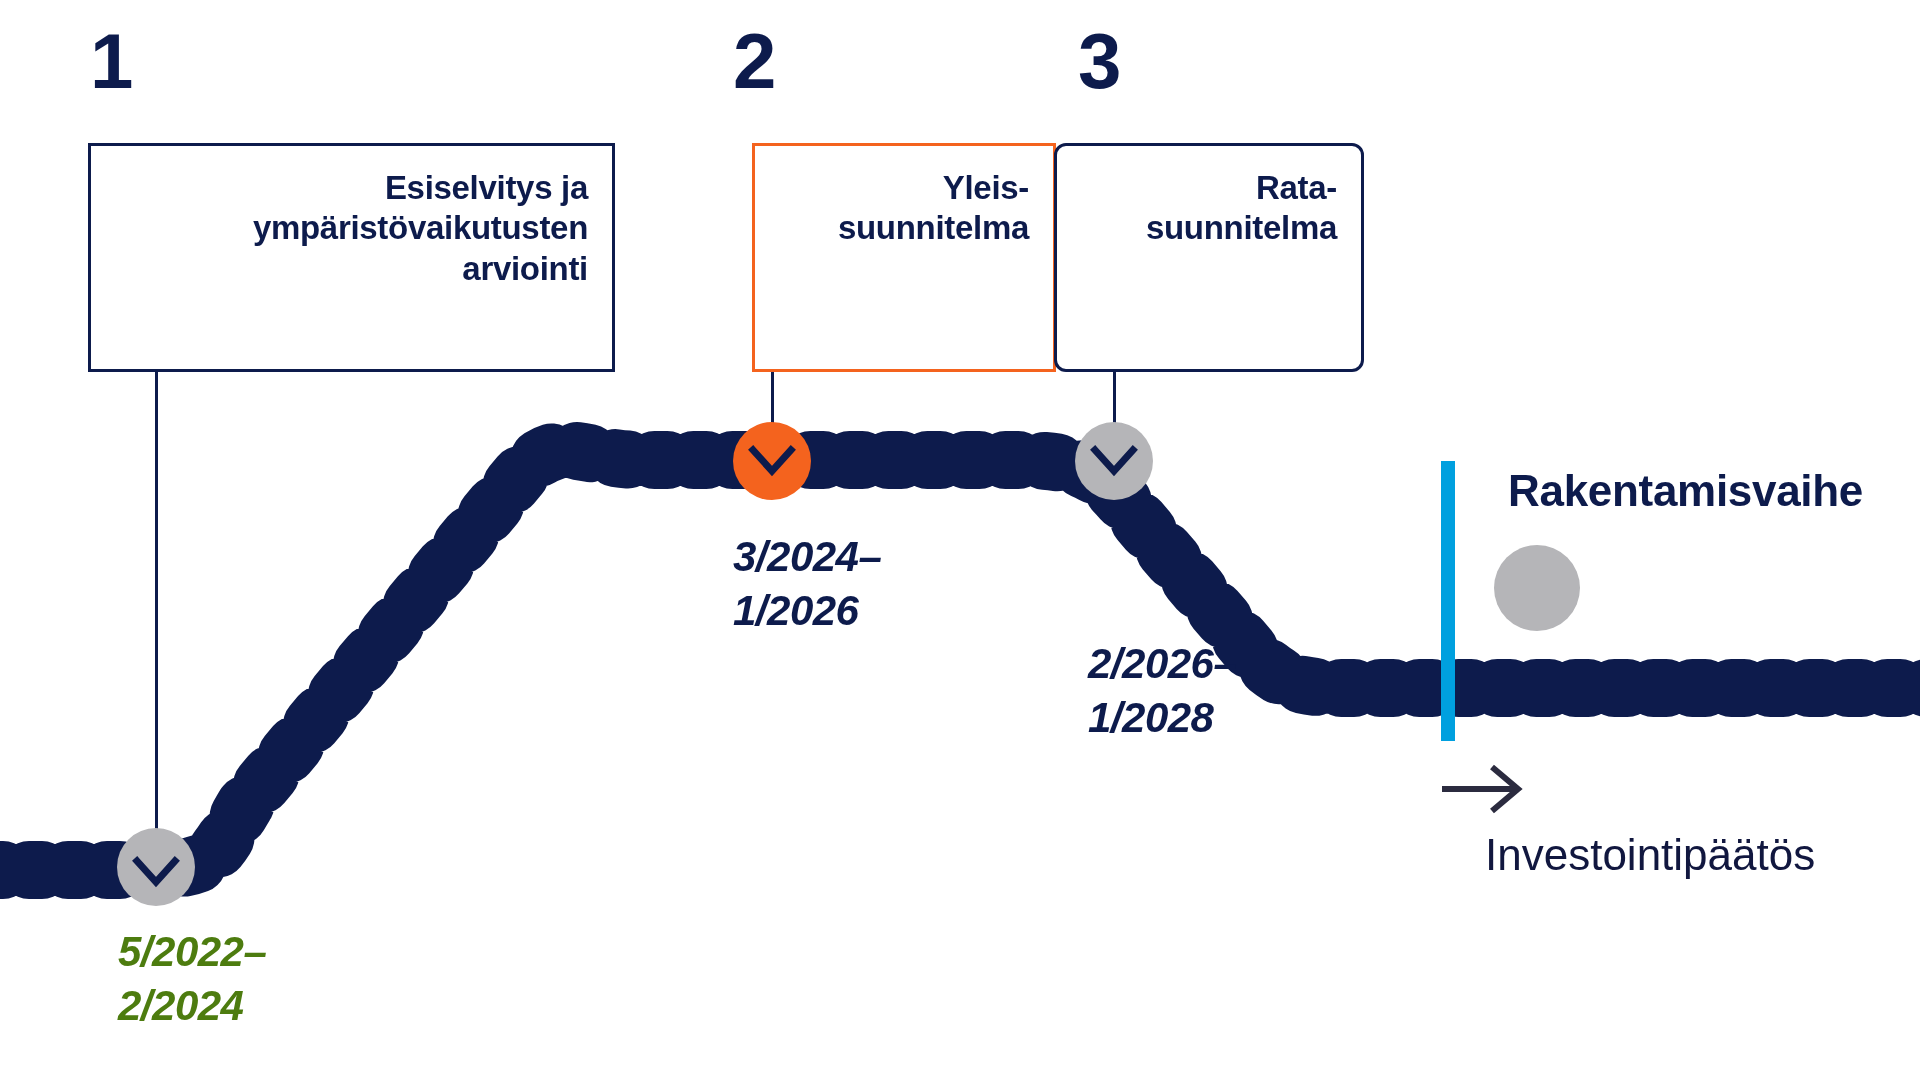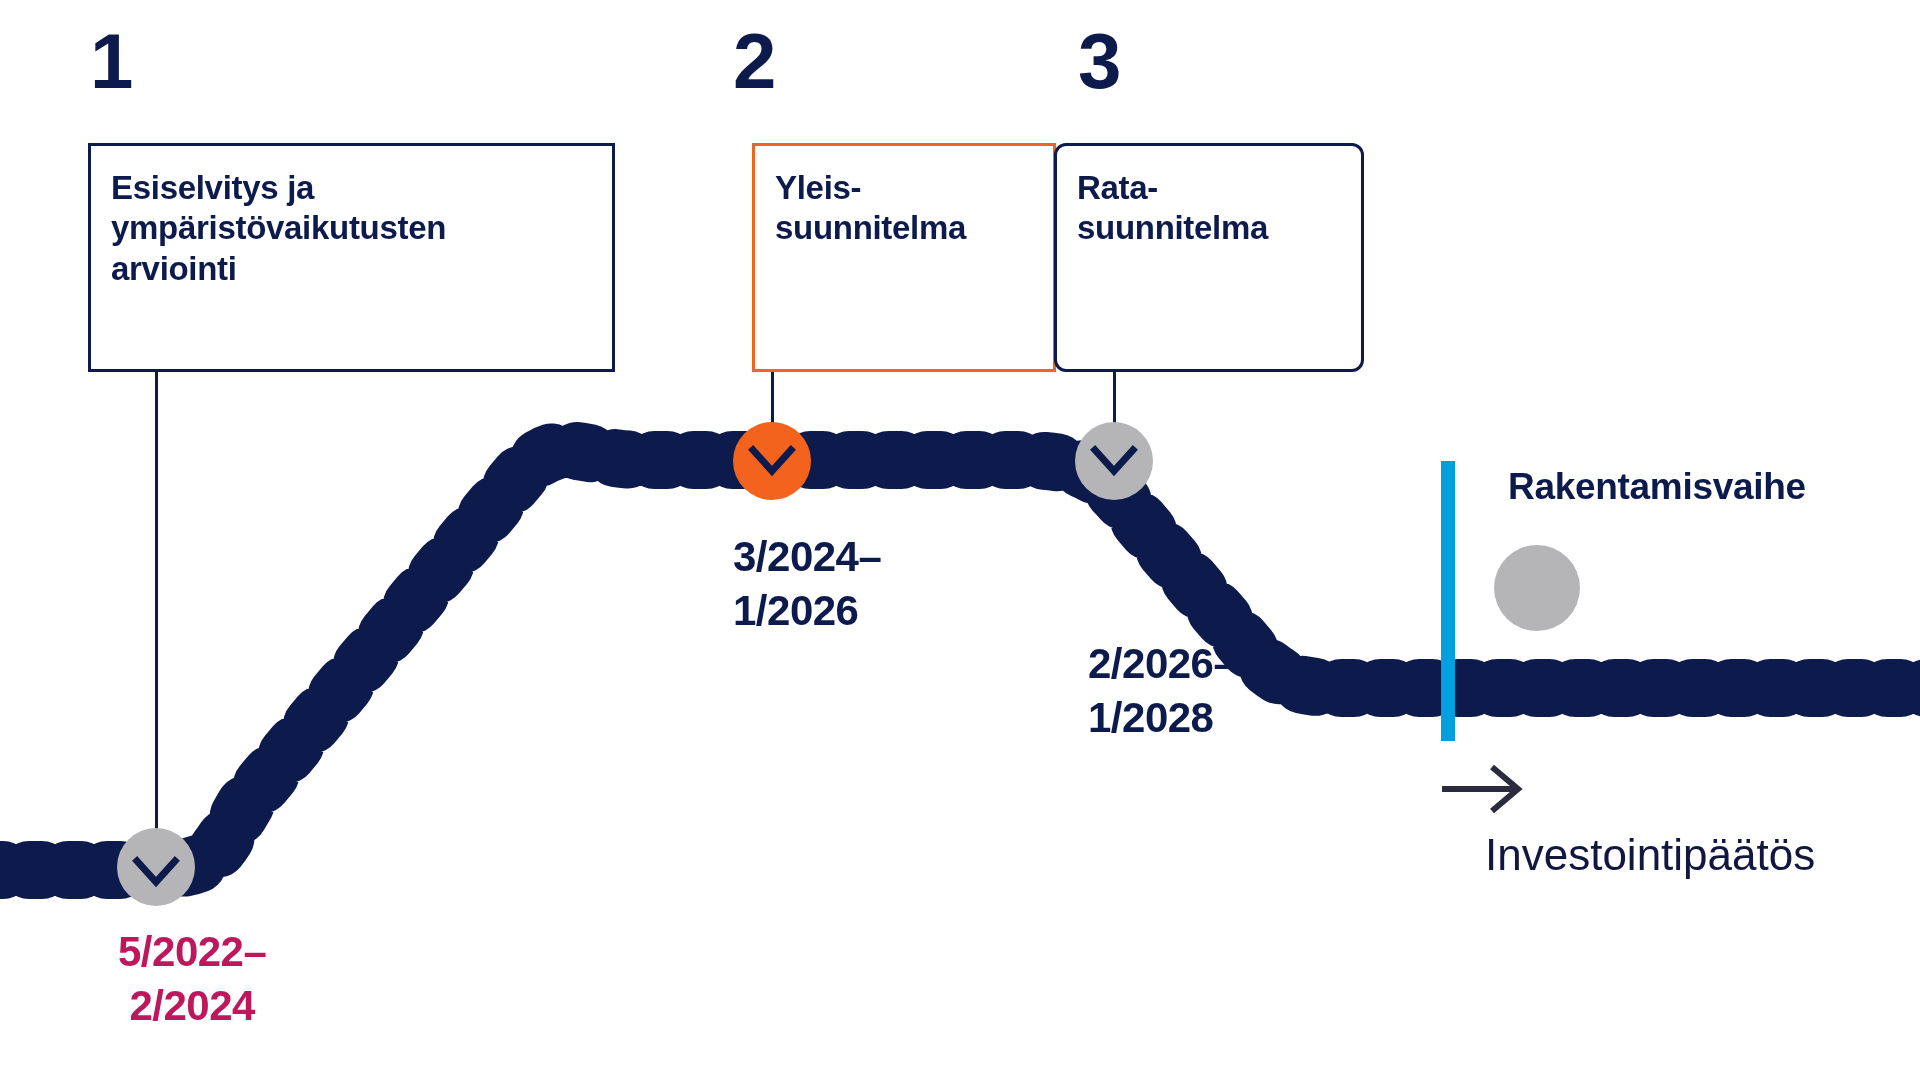--- a/index.html
+++ b/index.html
@@ -37,20 +37,21 @@
     letter-spacing: -1px;
   }
 
   
   .phase-box {
     position: absolute;
     box-sizing: border-box;
     border: 3px solid #0d1b4c;
     background: #ffffff;
     padding: 22px 24px 18px 20px;
+    text-align: right;
   }
   .phase-box.accent {
     border-color: #f4631e;
   }
   .phase-box-label {
     font-size: 33px;
     font-weight: 700;
     color: #0d1b4c;
     line-height: 1.22;
     letter-spacing: -0.3px;
@@ -79,33 +80,34 @@
 
   
   .date-label {
     position: absolute;
     font-size: 42px;
     font-weight: 700;
     color: #0d1b4c;
     line-height: 1.28;
     letter-spacing: -0.5px;
     white-space: pre-line;
-  }
-  .date-label.muted { color: #be185d; text-align: center; }
+    font-style: italic;
+  }
+  .date-label.muted { color: #4d7c0f; }
 
   
   .cyan-bar {
     position: absolute;
     background: #00a0df;
   }
 
   
   .phase-title {
     position: absolute;
-    font-size: 37px;
+    font-size: 44px;
     font-weight: 700;
     color: #0d1b4c;
     letter-spacing: -0.3px;
     white-space: nowrap;
   }
   .decision-label {
     position: absolute;
     font-size: 44px;
     font-weight: 400;
     color: #11173f;

